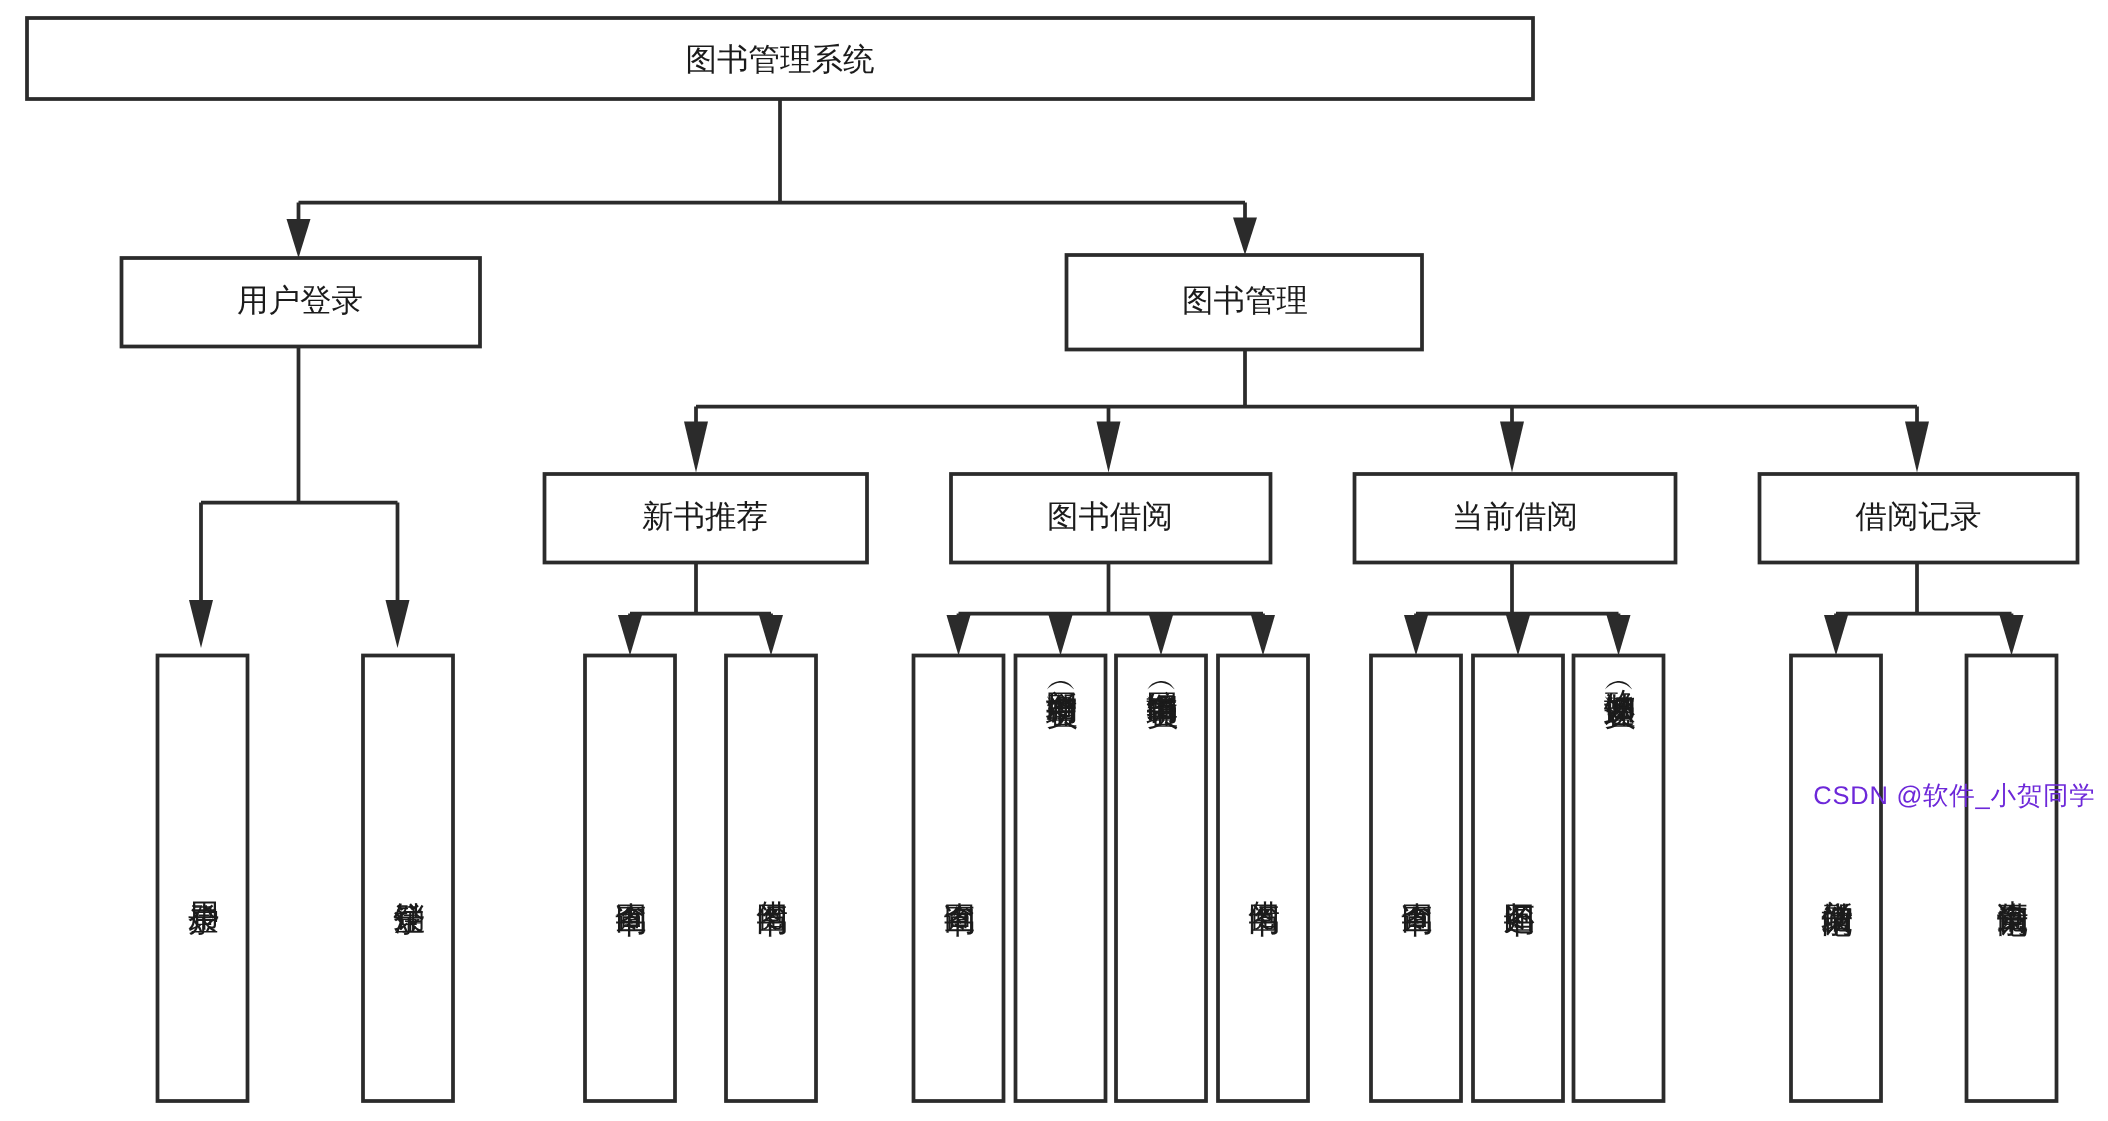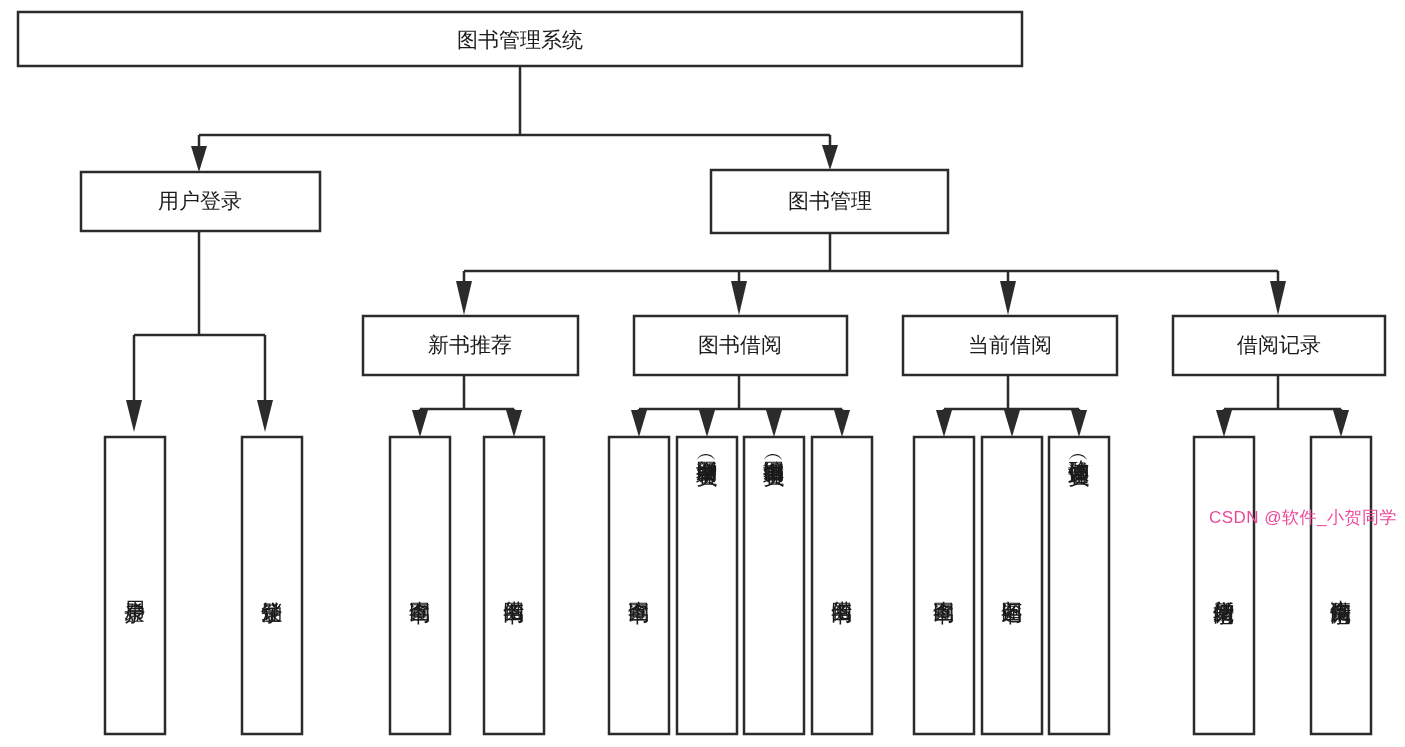--- a/index.html
+++ b/index.html
@@ -60,24 +60,24 @@
     font-family: "Liberation Sans", "DejaVu Sans", sans-serif;
     font-size: 21px;
     line-height: 1.12;
     color: #1b1b1b;
     letter-spacing: 1px;
     white-space: nowrap;
   }
   .watermark {
     position: absolute;
     right: 8px;
-    bottom: 19px;
+    bottom: 6px;
     font-family: "Liberation Sans", "DejaVu Sans", sans-serif;
     font-size: 17px;
-    color: #ec4899;
+    color: #6d28d9;
     letter-spacing: 0.5px;
     white-space: nowrap;
   }
 </style>
 </head>
 <body>
 
 <div id="diagram-root">
 
   <svg class="diagram-canvas" viewBox="0 0 1405 747">

